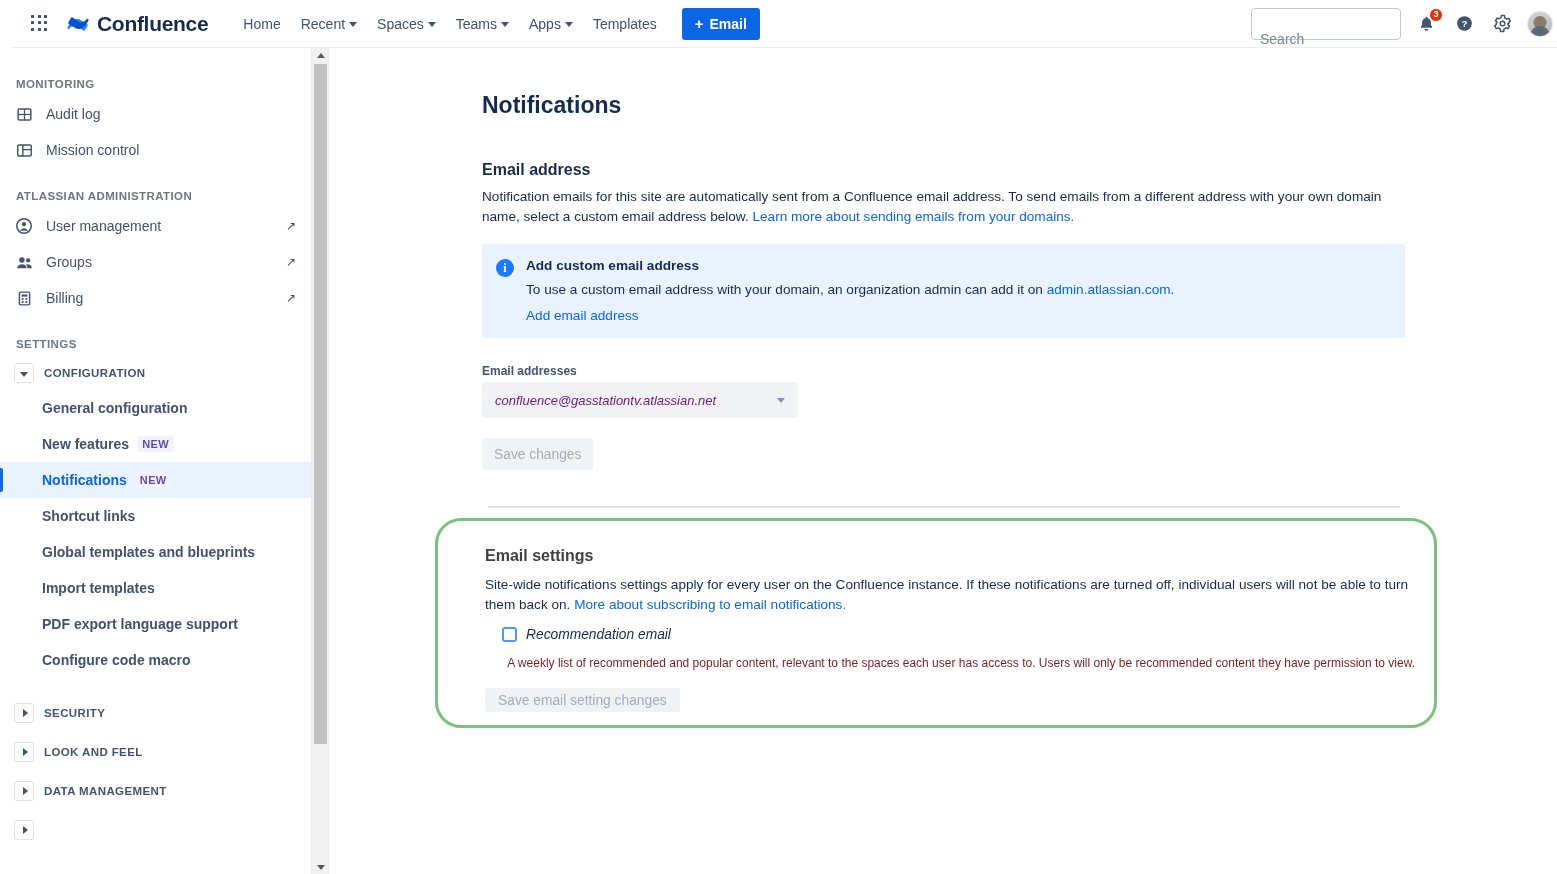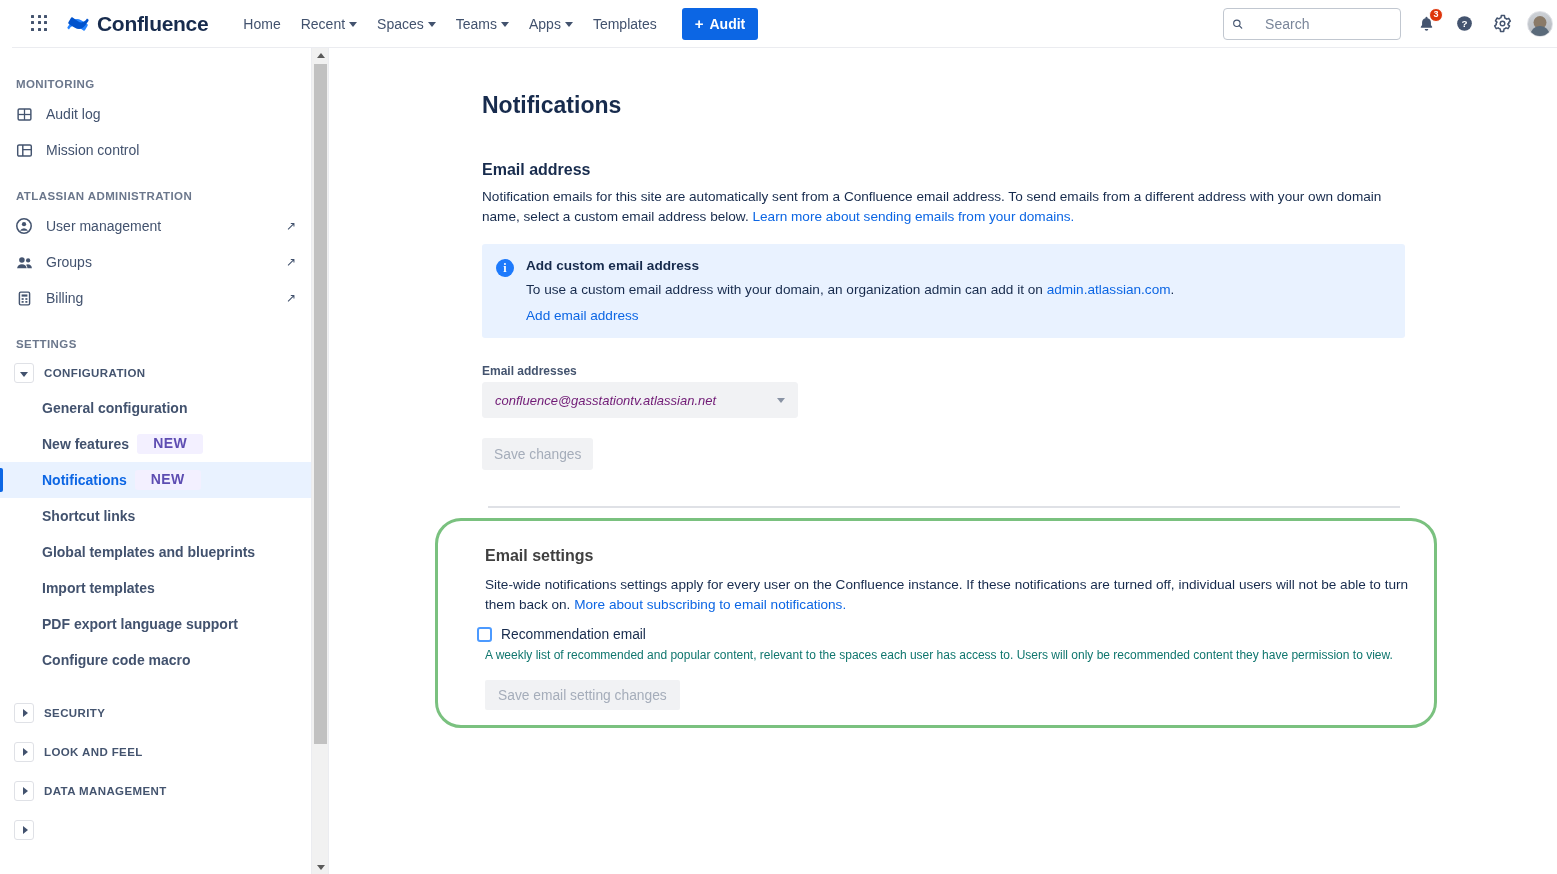--- a/index.html
+++ b/index.html
@@ -41,22 +41,22 @@
   .create-btn {
     margin-left: 16px; background: #0C66E4; color:#fff; border:none;
     height: 32px; padding: 0 13px; border-radius: 3px; font-size: 14px;
     font-weight: 600; font-family: inherit; cursor:pointer;
     display:flex; align-items:center; gap:6px;
   }
   .plus-glyph { font-size: 15px; font-weight:700; line-height:1; }
 
   .nav-right { margin-left:auto; display:flex; align-items:center; gap: 12px; margin-right: 16px; }
   .search-box {
-    width: 178px; height: 32px; border:1px solid #C1C7D0; border-radius: 4px;
-    display:flex; align-items:center; padding: 0 8px; gap:22px; background:#fff; cursor:text;
+    width: 150px; height: 32px; border:1px solid #C1C7D0; border-radius: 4px;
+    display:flex; align-items:center; padding: 0 8px; gap:22px; background:#fff; cursor:text;flex-direction:column;
   }
   .search-box input {
     border:none; outline:none; font-size: 14px; color:#42526E;
     font-family: inherit; width: 100%; background: transparent;
   }
   .search-box input::placeholder { color:#7A869A; }
   .icon-btn { width:26px;height:26px;display:flex;align-items:center;justify-content:center;cursor:pointer;position:relative;border-radius:50%; }
   .badge {
     position:absolute; top:-3px; right:-4px; background:#DE350B; color:#fff;
     font-size:9px; font-weight:700; min-width:14px; height:14px; border-radius:7px;
@@ -118,22 +118,22 @@
     cursor:pointer; gap:8px; position:relative;
   }
   .sb-sub .txt { font-size: 14px; color:#42526E;font-weight:bold; }
   .sb-sub.active { background:#E9F2FF; }
   .sb-sub.active .txt { color:#0C66E4; }
   .sb-sub.active::before {
     content:''; position:absolute; left:0; top:6px; bottom:6px; width:3px;
     background:#0C66E4; border-radius:0 2px 2px 0;
   }
   .new-badge {
-    font-size: 14px; font-weight: 700; letter-spacing: 0.4px;
-    color:#5E4DB2; background:#F3F0FF; padding: 2px 16px; border-radius: 3px; line-height:1.1;
+    font-size: 11px; font-weight: 700; letter-spacing: 0.4px;
+    color:#5E4DB2; background:#F3F0FF; padding: 2px 5px; border-radius: 3px; line-height:1.1;
   }
 
   
   .sb-scroll { position:absolute; top:48px; left:312px; width:17px; height:826px; background:#F1F1F1; border-right:1px solid #ebecf0;}
   .sb-scroll .arrow-up, .sb-scroll .arrow-dn {
     position:absolute;left:0;width:17px;height:14px;display:flex;align-items:center;justify-content:center;cursor:pointer;
   }
   .sb-scroll .arrow-up { top:0; } .sb-scroll .arrow-dn { bottom:0; }
   .tri-up { width:0;height:0;border-left:4px solid transparent;border-right:4px solid transparent;border-bottom:5px solid #5a5a5a;}
   .tri-dn { width:0;height:0;border-left:4px solid transparent;border-right:4px solid transparent;border-top:5px solid #5a5a5a;}
@@ -182,30 +182,30 @@
   }
 
   .divider { margin: 36px 0 0 158px; width: 912px; height: 2px; background:#DFE1E6; }
 
   .email-card {
     position:absolute; left: 105px; top: 470px; width: 1002px; height: 210px;
     border: 3px solid #7AC17F; border-radius: 26px; background:#fff;
   }
   .card-h { font-size: 16px; font-weight:600; color:#404040; margin: 26px 0 0 47px; }
   .card-p { font-size: 13.6px; color:#172B4D; line-height:1.45; margin: 10px 0 0 47px; width: 925px; }
-  .check-row { display:flex; align-items:center; gap:9px; margin: 13px 0 0 39px; }
+  .check-row { display:flex; align-items:center; gap:9px; margin: 13px 0 0 64px; font-style: italic; }
   .checkbox {
     width: 15px; height: 15px; border: 2px solid #4C9AFF; border-radius: 3px;
     background:#fff; cursor:pointer; flex:none;
   }
   .check-label { font-size: 13.8px; color:#172B4D; cursor:pointer; }
-  .card-sub { font-size: 12px; color:#0f766e; margin: 6px 0 0 47px; width: 930px; }
+  .card-sub { font-size: 12px; color:#7f1d1d; margin: 14px 0 0 47px; width: 930px; text-align: right; }
   .card-btn {
     margin: 18px 0 0 47px; background:#F1F2F4; color:#A5ADBA; border:none;
-    border-radius:2px; height: 30px; padding: 0 13px; font-size: 13.8px;
+    border-radius:2px; height: 24px; padding: 0 13px; font-size: 13.8px;
     font-family: inherit; cursor: not-allowed;
   }
 </style>
 </head>
 <body>
 
 <div class="topnav">
   <div class="app-switcher">
     <i></i>
       <i></i>
@@ -247,21 +247,21 @@
         <span>Apps</span>
         <span class="caret"></span>
       </div>
     <div class="nav-item">
         <span>Templates</span>
       </div>
   </div>
 
   <button class="create-btn">
     <span class="plus-glyph">+</span>
-    <span>Audit</span>
+    <span>Email</span>
   </button>
 
   <div class="nav-right">
     <div class="search-box">
       <svg width="14" height="14" viewBox="0 0 16 16">
         <circle cx="7" cy="7" r="4.6" fill="none" stroke="#42526E" stroke-width="1.6"></circle>
         <line x1="10.4" y1="10.4" x2="14" y2="14" stroke="#42526E" stroke-width="1.8" stroke-linecap="round"></line>
       </svg>
       <input type="text" placeholder="Search" style="">
     </div>

